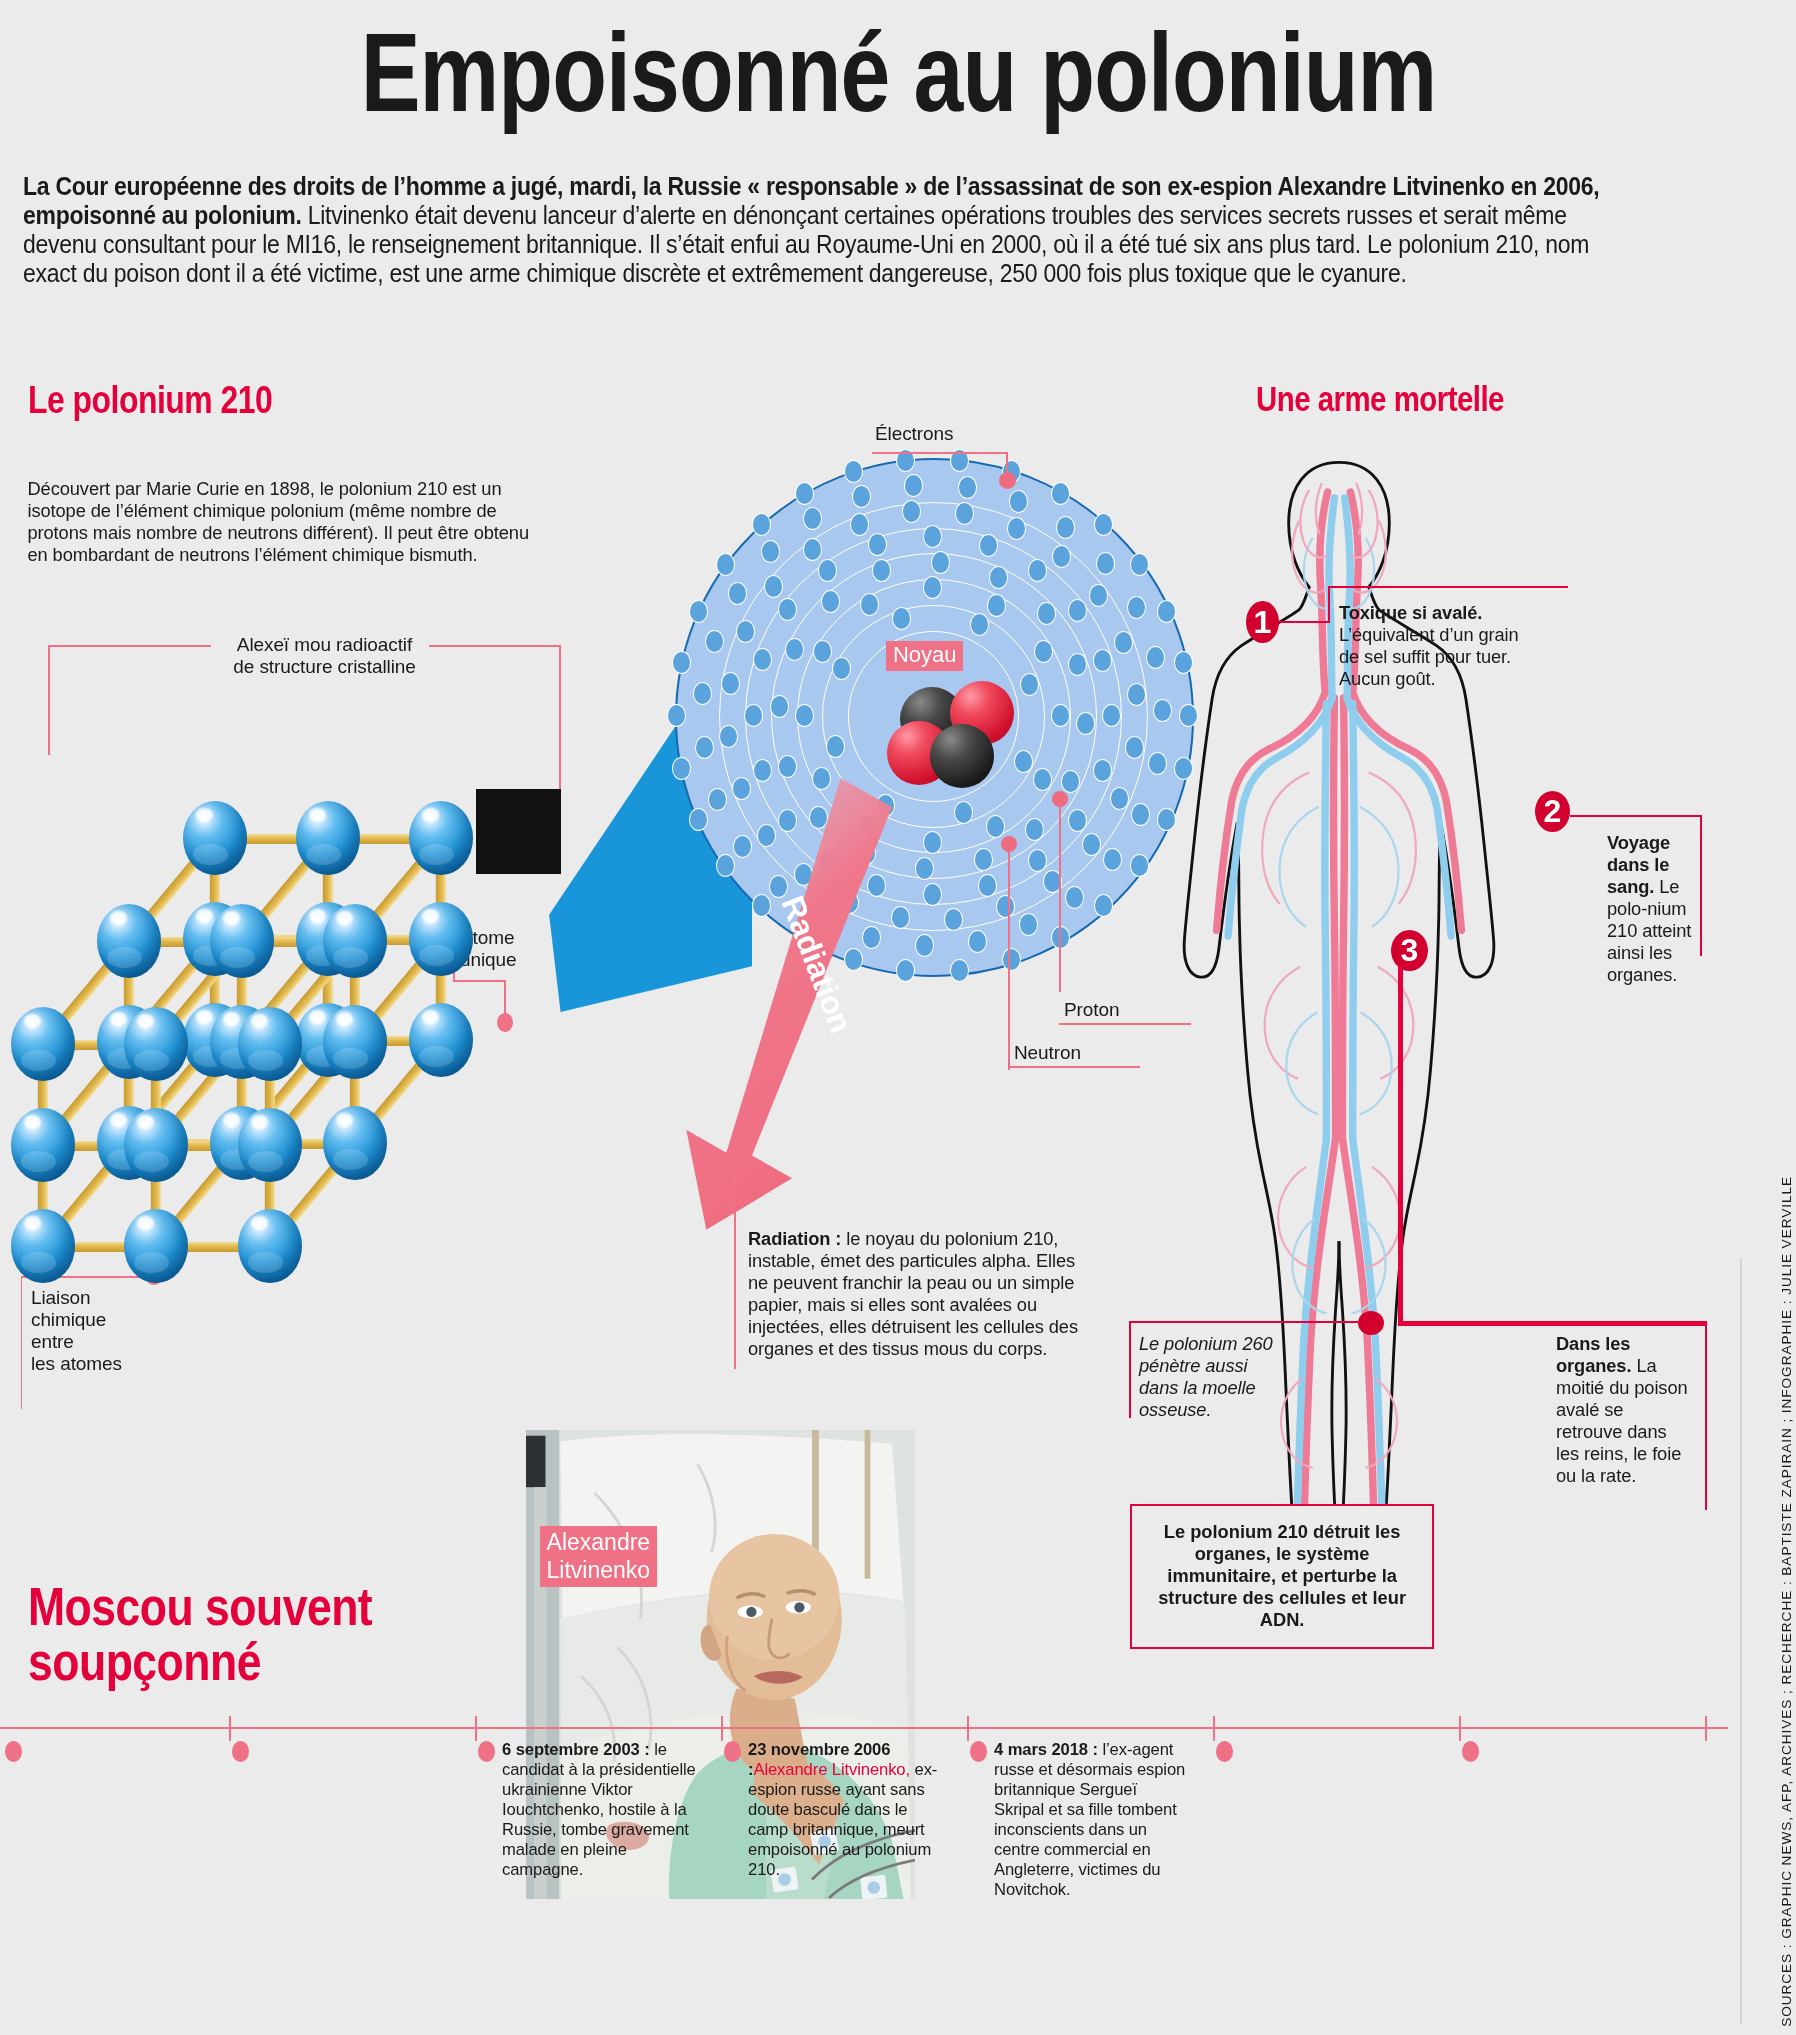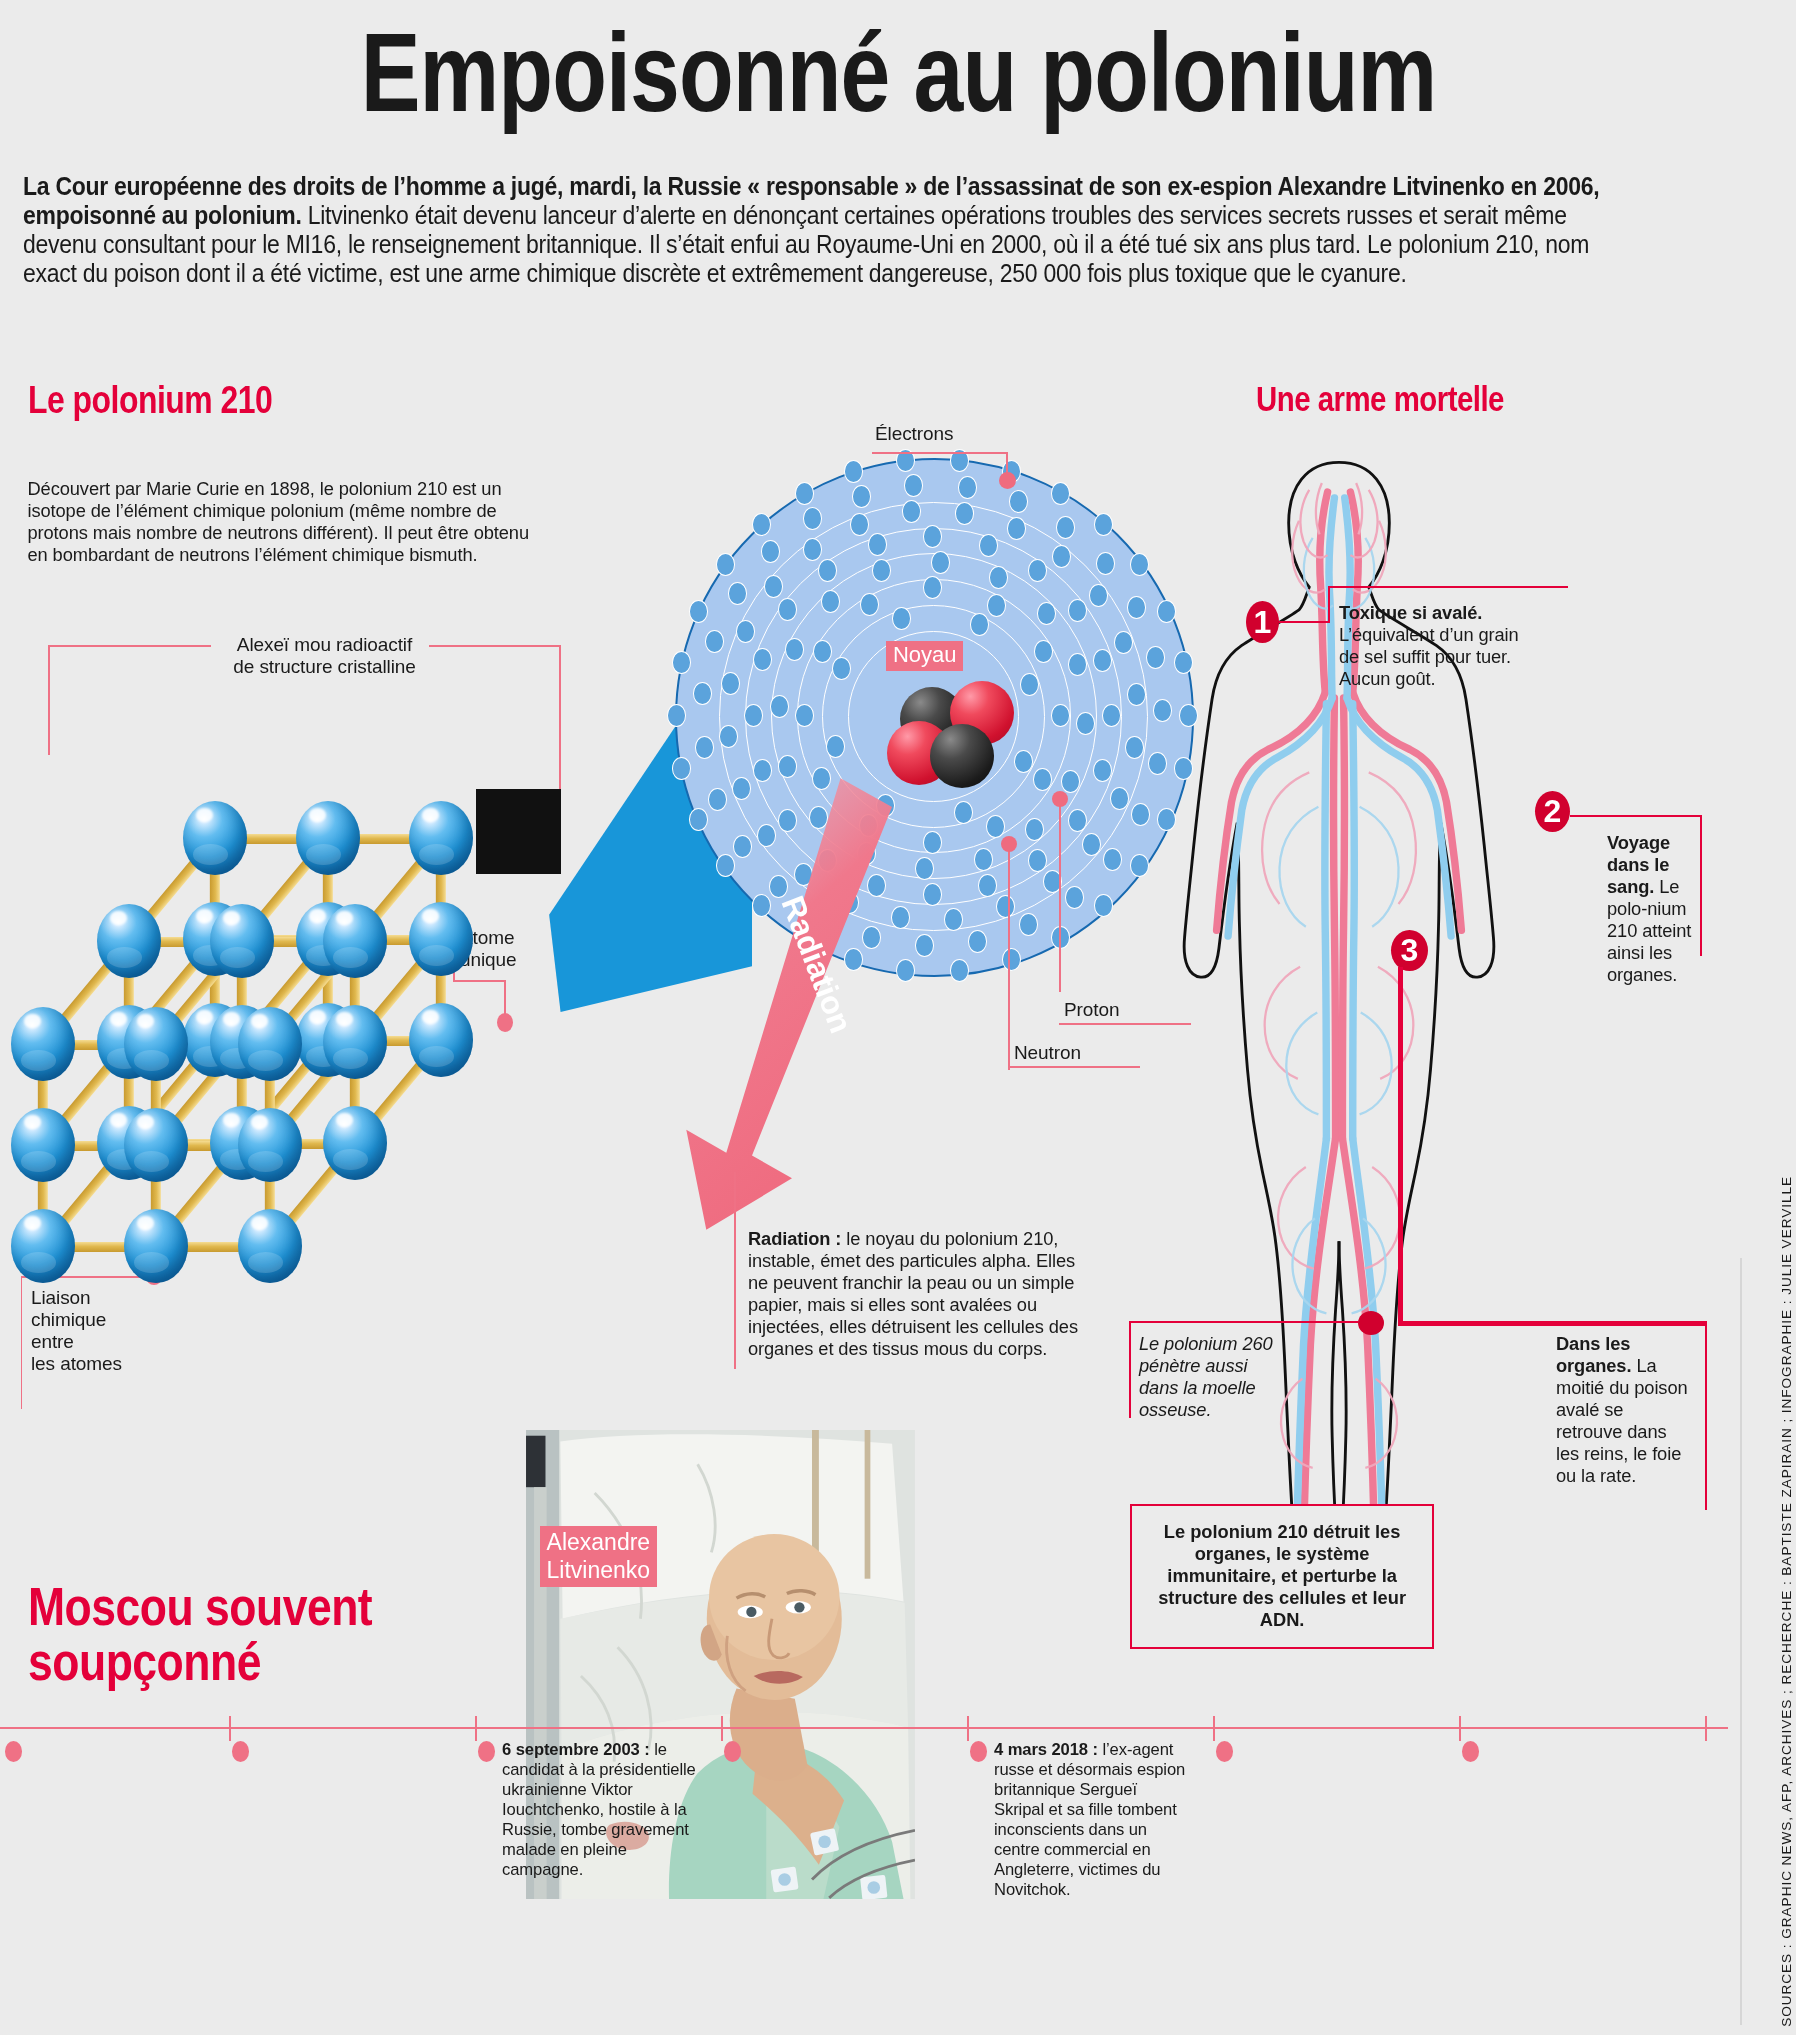--- a/index.html
+++ b/index.html
@@ -634,20 +634,23 @@
   <div class="tl-dot" style="left:232px;top:25px;"></div>
   <div class="tl-dot" style="left:478px;top:25px;"></div>
   <div class="tl-dot" style="left:724px;top:25px;"></div>
   <div class="tl-dot" style="left:970px;top:25px;"></div>
   <div class="tl-dot" style="left:1216px;top:25px;"></div>
   <div class="tl-dot" style="left:1462px;top:25px;"></div>
 
   <div class="tl-col" style="left:502px;">
     <span class="d">6 septembre 2003 :</span><span> le candidat à la présidentielle ukrainienne Viktor Iouchtchenko, hostile à la Russie, tombe gravement malade en pleine campagne.</span>
   </div>
+  <div class="tl-col" style="left:748px;">
+    <span class="d">23 novembre 2006 :</span><span style="color:#e4003a;">Alexandre Litvinenko,</span><span> ex-espion russe ayant sans doute basculé dans le camp britannique, meurt empoisonné au polonium 210.</span>
+  </div>
   <div class="tl-col" style="left:994px;">
     <span class="d">4 mars 2018 :</span><span> l’ex-agent russe et désormais espion britannique Sergueï Skripal et sa fille tombent inconscients dans un centre commercial en Angleterre, victimes du Novitchok.</span>
   </div>
 </div>
 
 <div id="rightrule"></div>
 <div id="credit">SOURCES : GRAPHIC NEWS, AFP, ARCHIVES ; RECHERCHE : BAPTISTE ZAPIRAIN ; INFOGRAPHIE : JULIE VERVILLE</div>
 
 
 </body></html>

